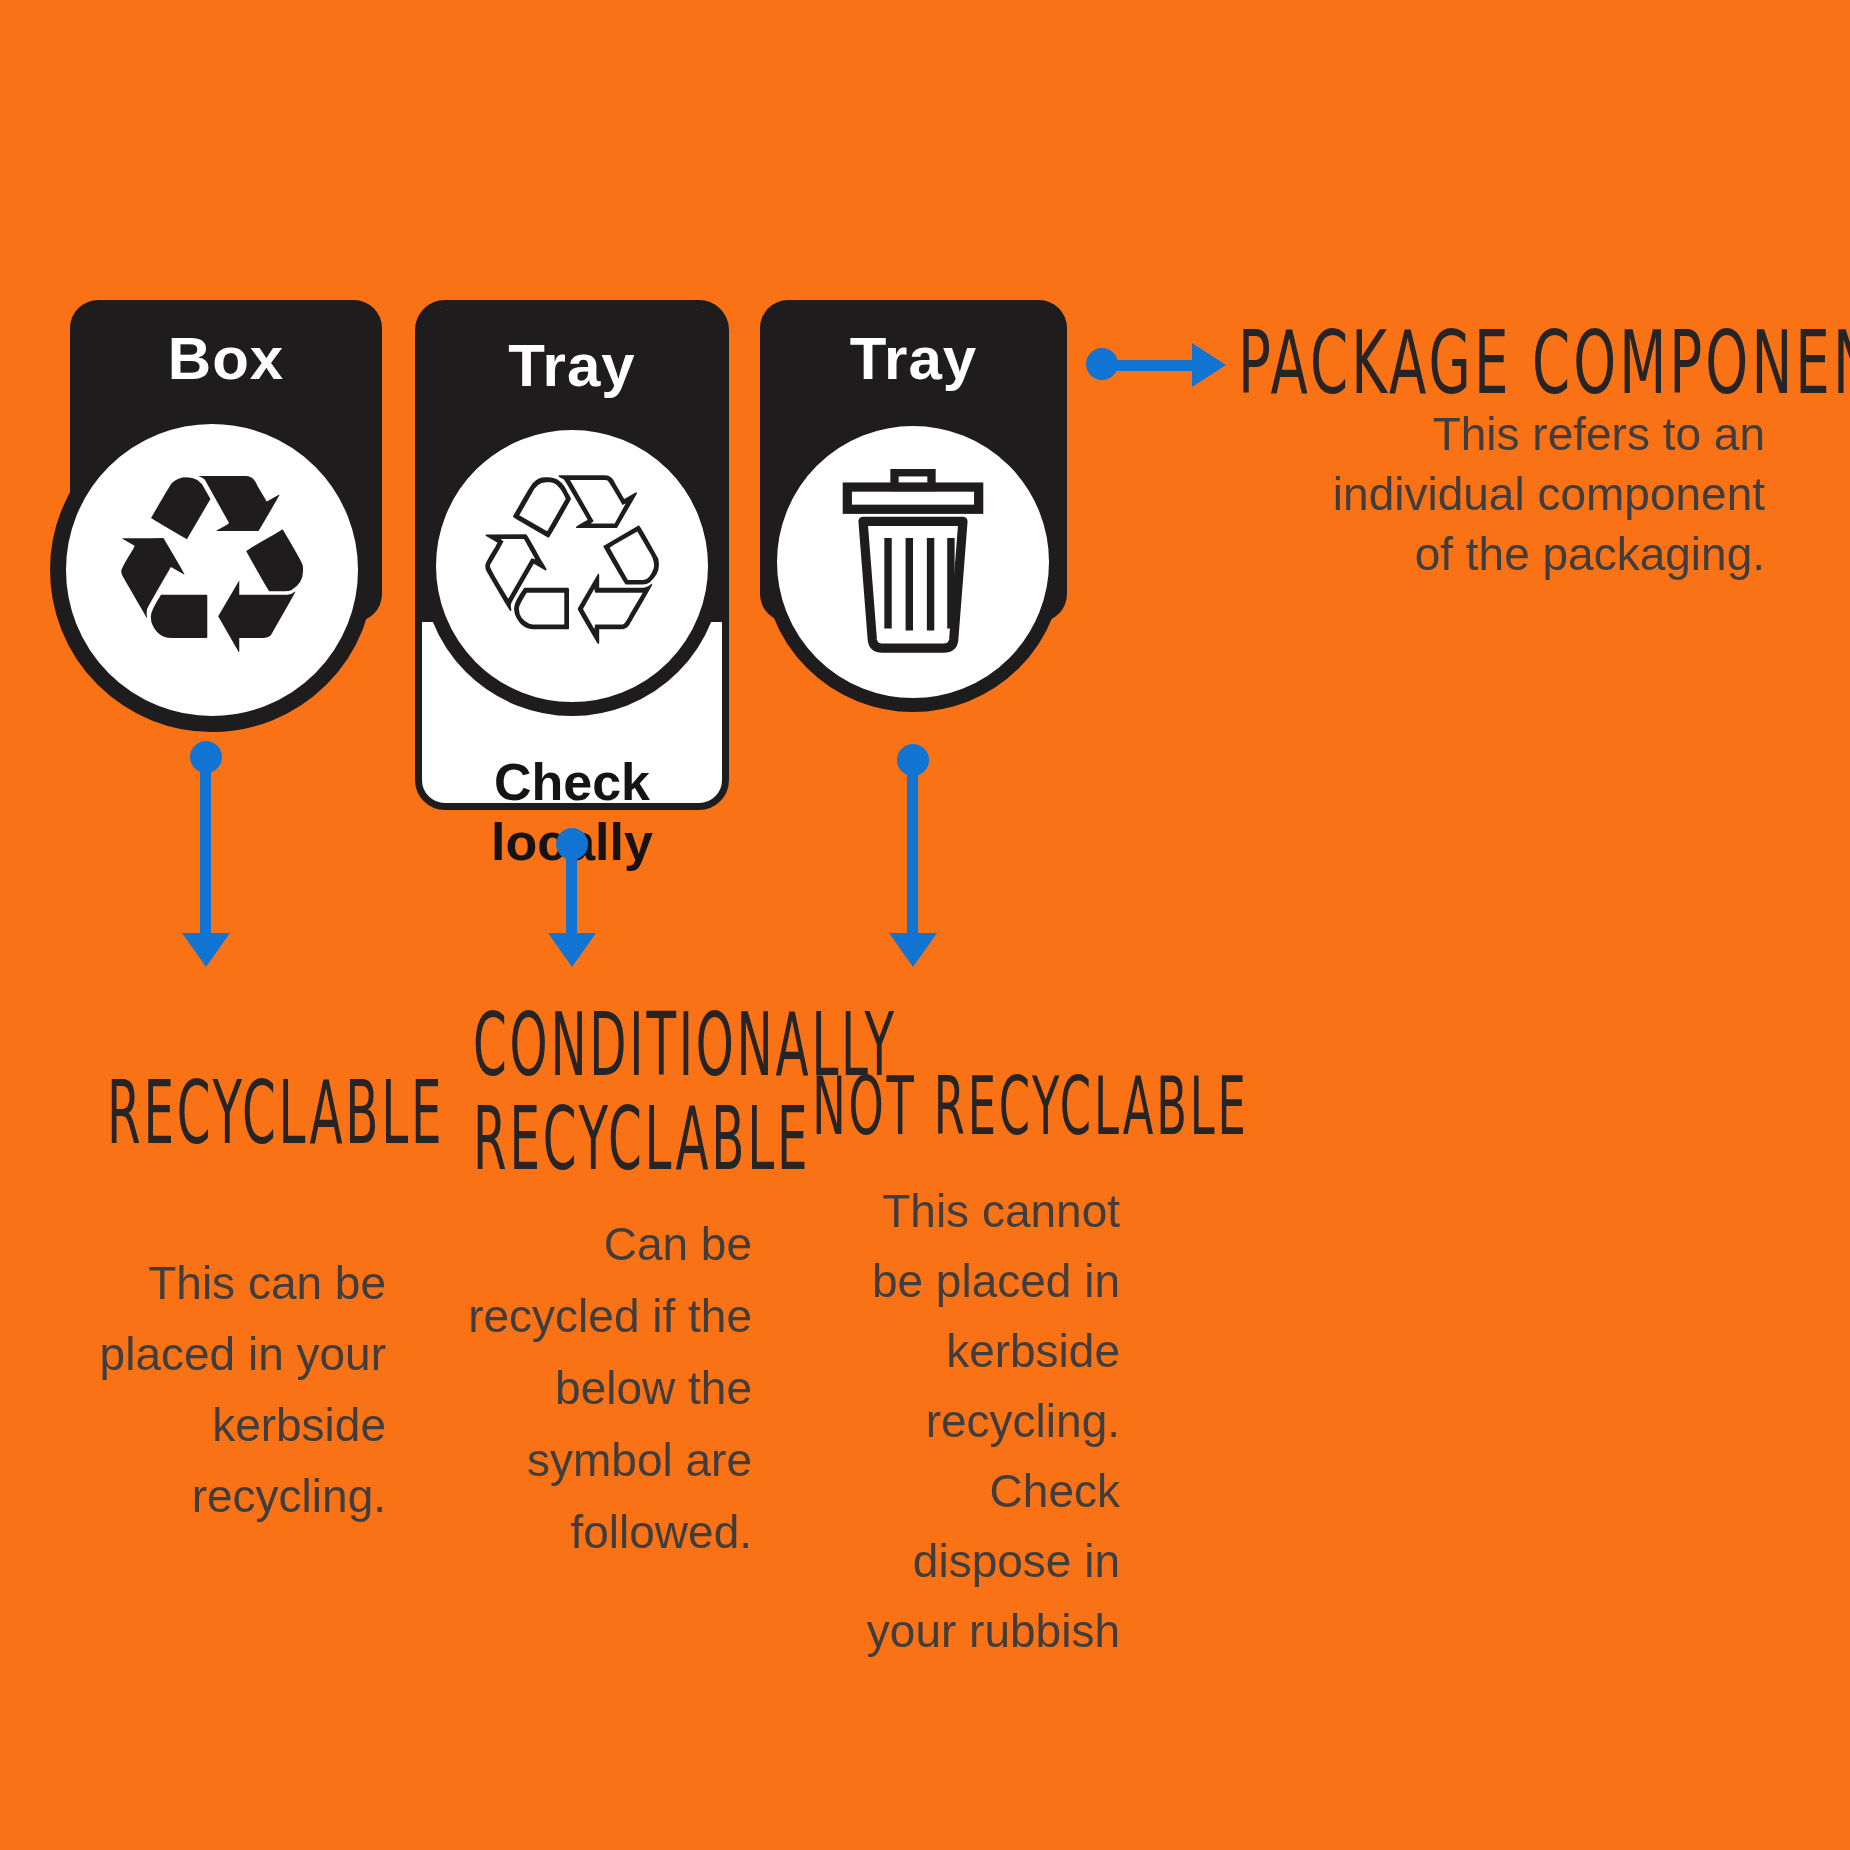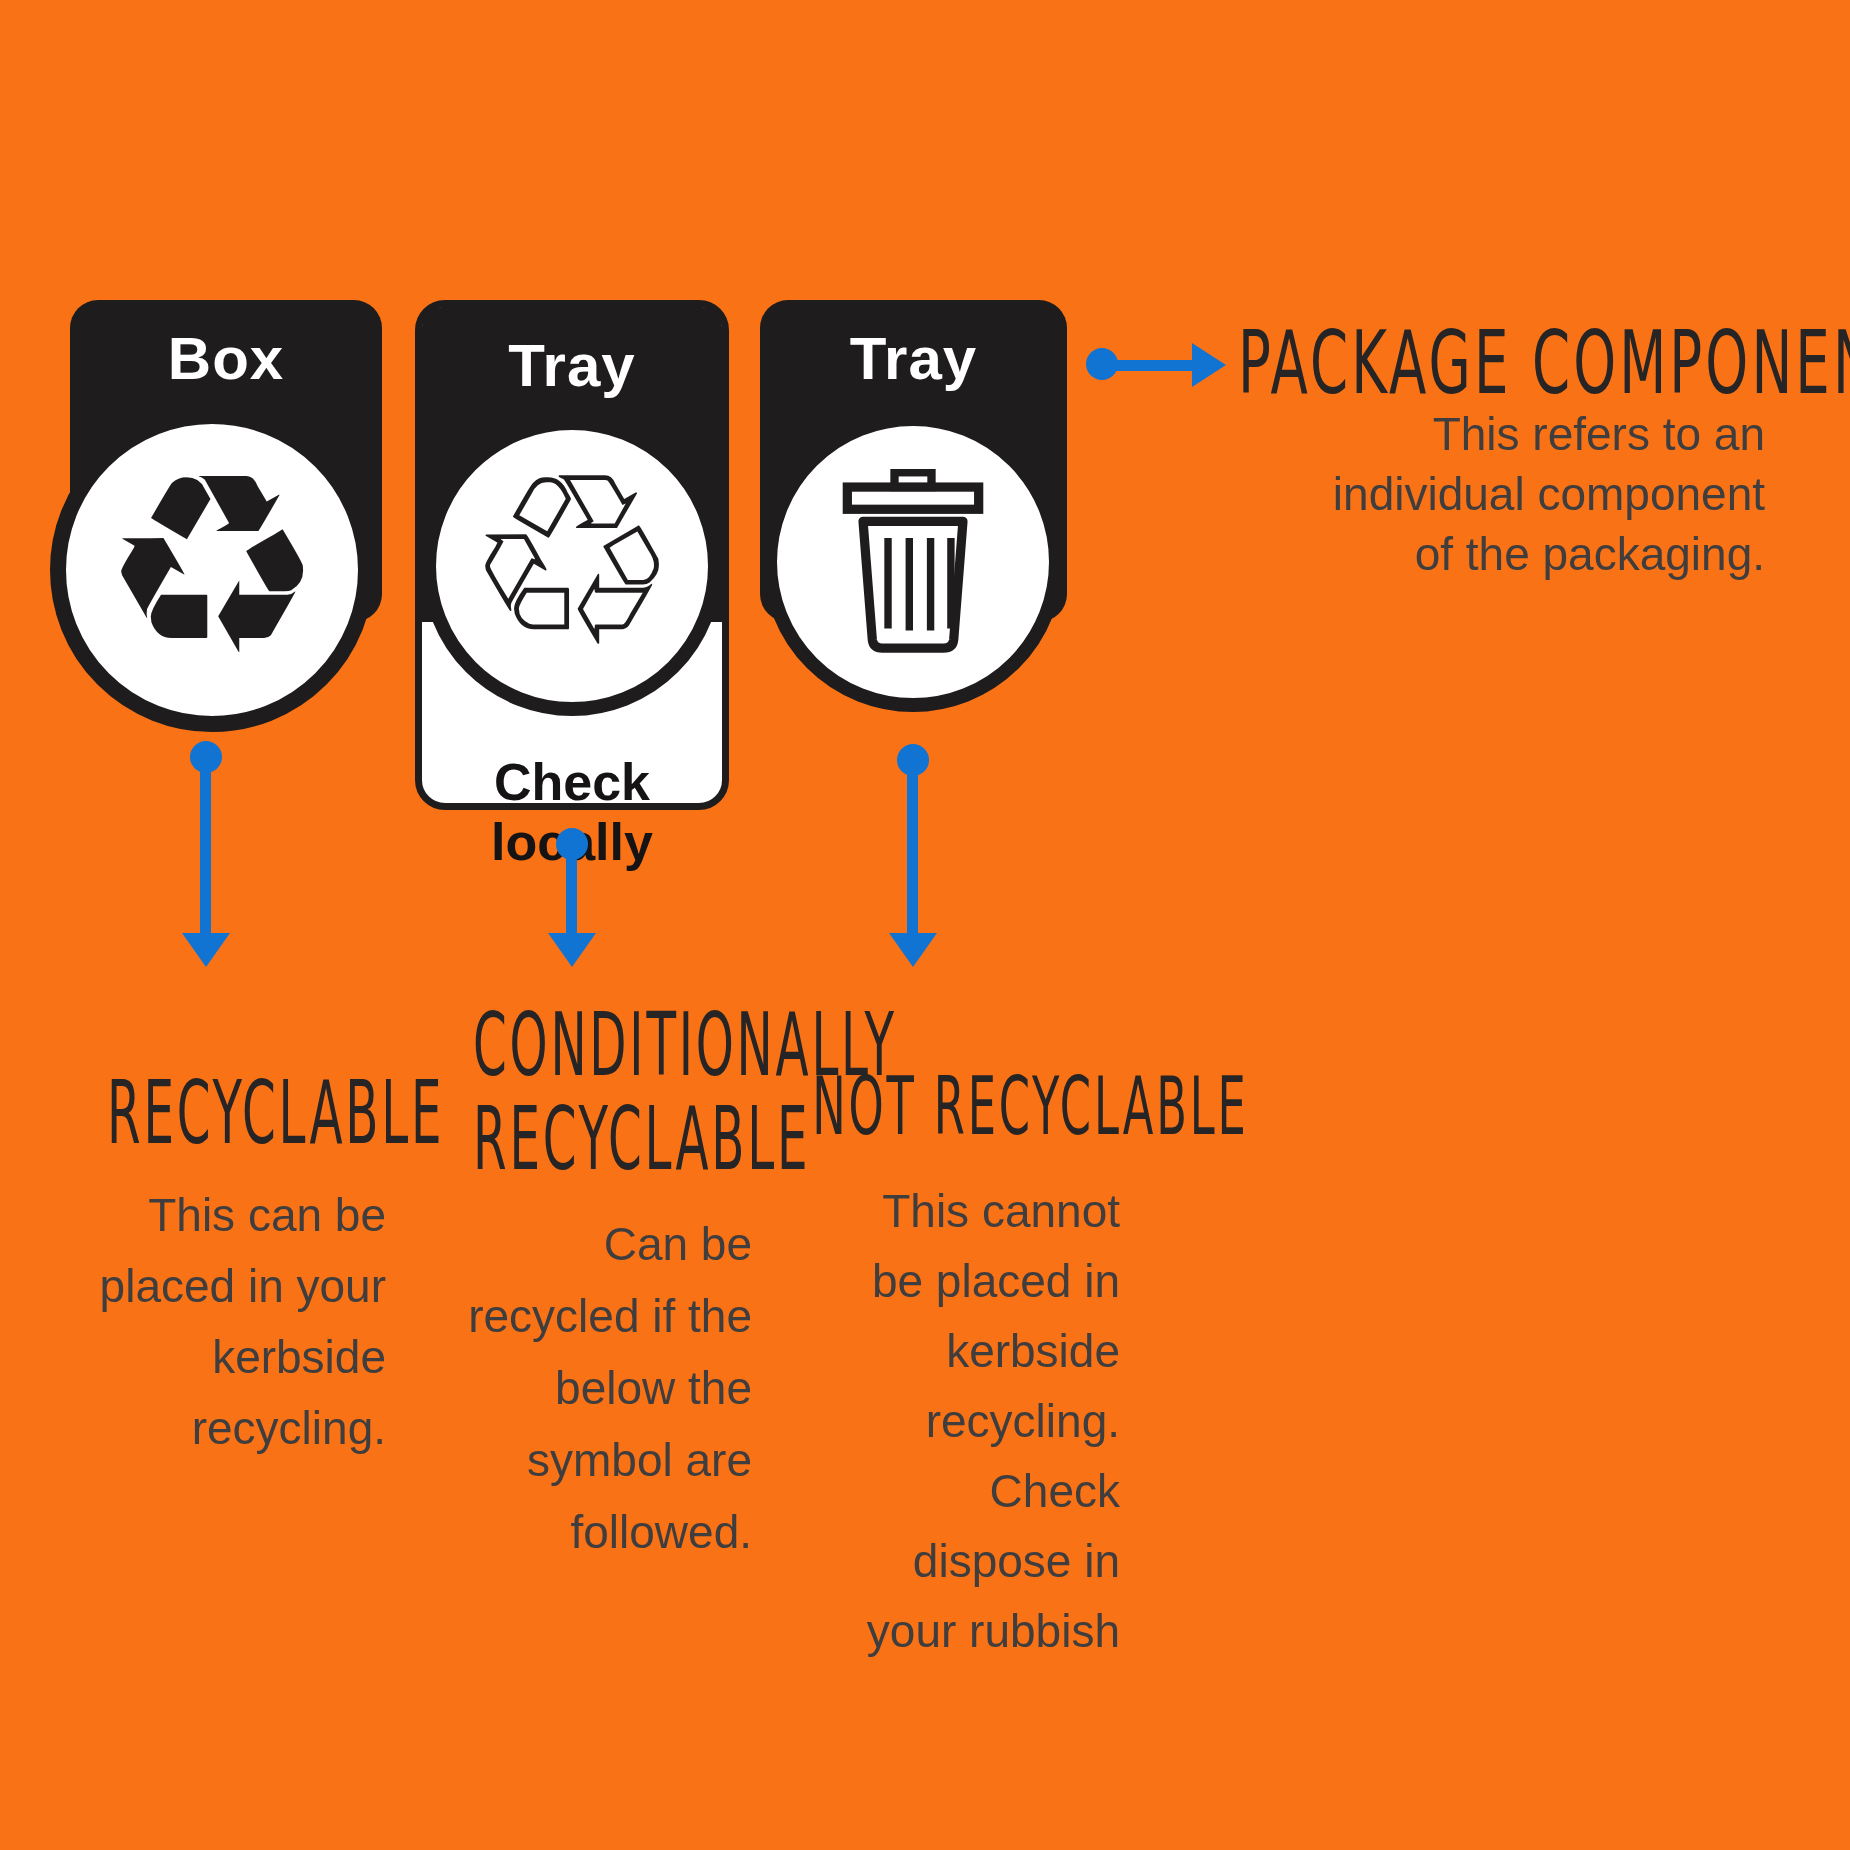--- a/index.html
+++ b/index.html
@@ -117,21 +117,21 @@
   <div class="vline" style="left:566px;top:844px;height:93px"></div>
   <div class="vhead" style="left:548px;top:933px"></div>
 
   <div class="dot" style="left:897px;top:744px"></div>
   <div class="vline" style="left:907px;top:760px;height:177px"></div>
   <div class="vhead" style="left:889px;top:933px"></div>
 
   <div class="cond" style="left:26px;top:1066px;width:360px">
     <span class="cond-inner">RECYCLABLE</span>
   </div>
-  <div class="body-copy" style="left:26px;top:1180px;width:360px;line-height:71px">
+  <div class="body-copy" style="left:26px;top:1248px;width:360px;line-height:71px">
     <div>This can be</div>
     <div>placed in your</div>
     <div>kerbside</div>
     <div>recycling.</div>
   </div>
 
   <div class="cond" style="left:392px;top:998px;width:360px">
     <span class="cond-inner">CONDITIONALLY</span>
     <span class="cond-inner">RECYCLABLE</span>
   </div>

